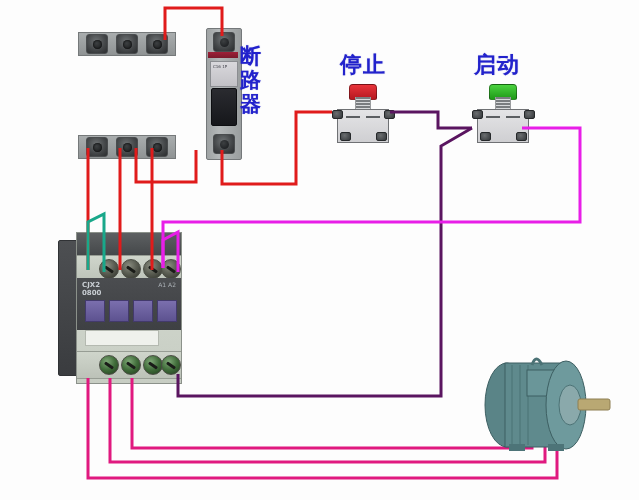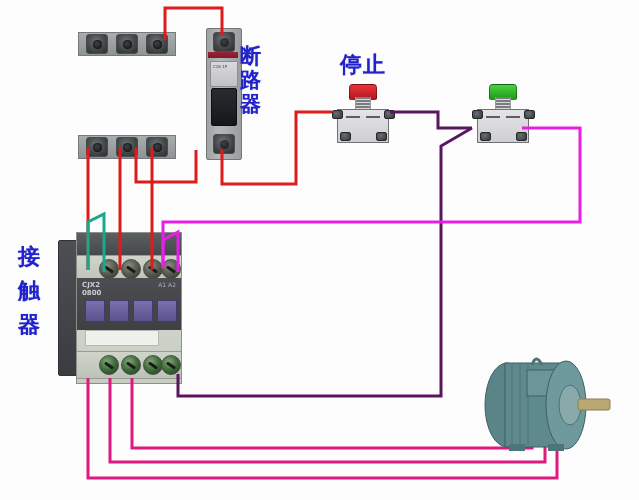--- a/index.html
+++ b/index.html
@@ -409,16 +409,16 @@
 
       <rect x="509" y="444" width="16" height="7" fill="#4d7478"></rect>
       <rect x="548" y="444" width="16" height="7" fill="#4d7478"></rect>
     </g>
   </svg>
 
   <div class="cn-label" style="left:340px; top:50px; font-size:22px;">停止</div>
 
   <div class="cn-label" style="left:240px; top:44px; font-size:21px; line-height:24px; width:22px; white-space:normal;">断路器</div>
 
-
-  <div class="cn-label" style="left:18px; top:240px; font-size:22px; line-height:34px; width:24px; white-space:normal;">接触器</div>
+  <div class="cn-label" style="left:474px; top:50px; font-size:22px;">启动</div>
+
 
 </div>
 
 </body></html>

